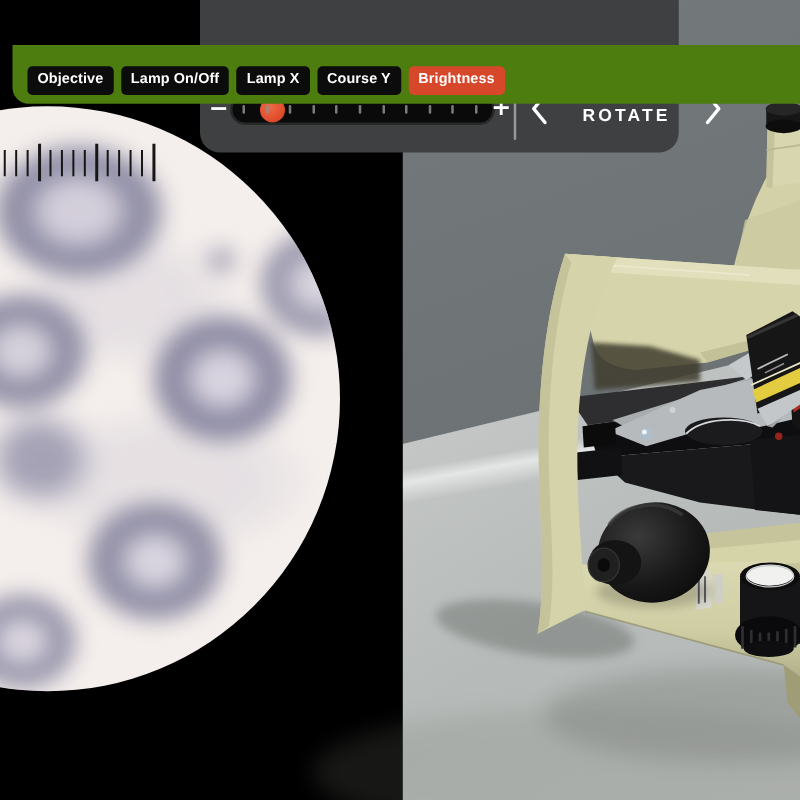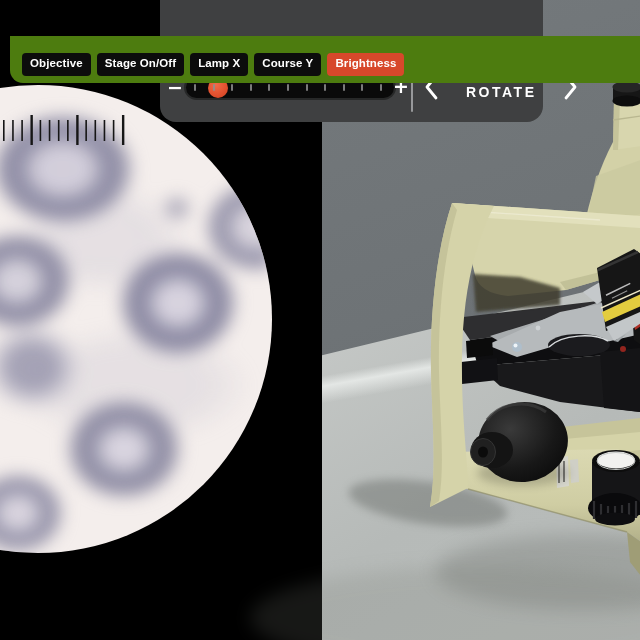--- a/index.html
+++ b/index.html
@@ -259,17 +259,17 @@
     </svg>
     <span class="rotate-label">ROTATE</span>
     <svg class="chev" width="15" height="26" viewBox="0 0 15 26">
       <path d="M3,2 L12,13 L3,24" stroke="#fff" stroke-width="2.8" fill="none" stroke-linecap="round" stroke-linejoin="round"></path>
     </svg>
   </div>
 </div>
 
 <div class="toolbar" id="toolbar">
     <button class="tb-btn">Objective</button>
-    <button class="tb-btn">Stage On/Off</button>
+    <button class="tb-btn">Lamp On/Off</button>
     <button class="tb-btn">Lamp X</button>
     <button class="tb-btn">Course Y</button>
     <button class="tb-btn active" style="background: rgb(215, 72, 43);">Brightness</button>
   </div>
 
 </body></html>

